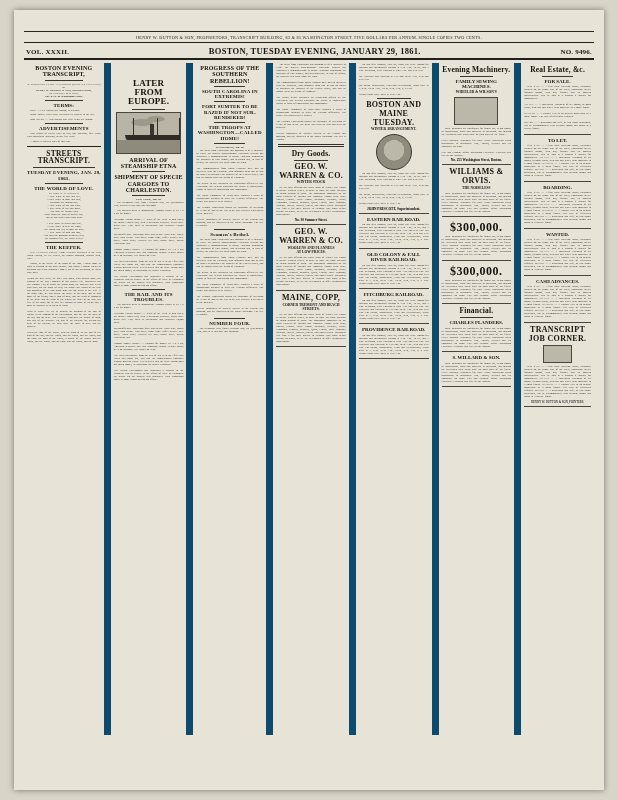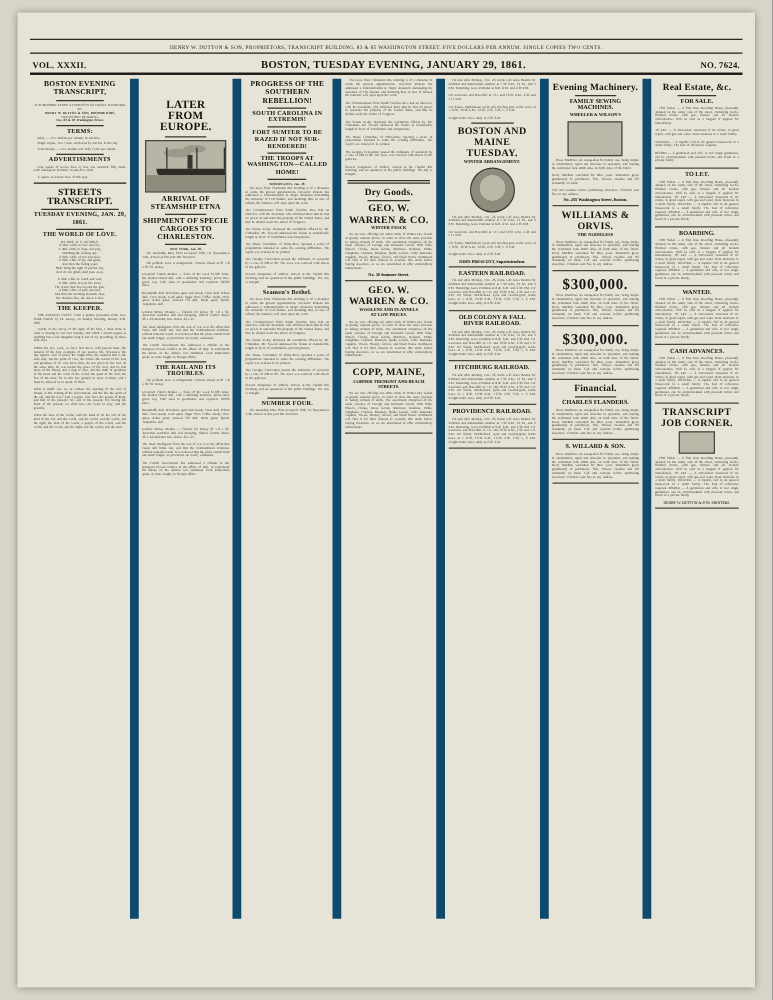--- a/index.html
+++ b/index.html
@@ -119,21 +119,21 @@
 <div class="page">
   <div class="sheet">
 
     <div class="masthead">
       <div class="rule"></div>
       <div class="motto">HENRY W. DUTTON &amp; SON, PROPRIETORS, TRANSCRIPT BUILDING, 83 &amp; 85 WASHINGTON STREET.   FIVE DOLLARS PER ANNUM.   SINGLE COPIES TWO CENTS.</div>
       <div class="hr1"></div>
       <div class="volbar">
         <div>VOL. XXXII.</div>
         <div class="center">BOSTON, TUESDAY EVENING, JANUARY 29, 1861.</div>
-        <div>NO. 7624.</div>
+        <div>NO. 9496.</div>
       </div>
       <div class="hr2"></div>
     </div>
 
     <div class="cols">
 
       <div class="col c1">
         <div class="hd md">BOSTON EVENING TRANSCRIPT,</div>
         <div class="dash short"></div>
         <div class="txt c">IS PUBLISHED EVERY AFTERNOON (SUNDAYS EXCEPTED) BY</div>
@@ -297,21 +297,21 @@
           <div class="t big">GEO. W. WARREN &amp; CO.</div>
           <div class="t sub">WOOLENS AND FLANNELS</div>
           <div class="t sub">AT LOW PRICES.</div>
           <div class="txt p">We are now offering our entire stock of Winter Dry Goods at greatly reduced prices, in order to close the same previous to taking account of stock. The assortment comprises all the usual varieties of Foreign and Domestic Goods.
 
 Rich Silks, Shawls, Cloaks, Dress Goods, Merinoes, Delaines, Prints, Ginghams, Flannels, Blankets, Quilts, Linens, Table Damasks, Napkins, Towels, Hosiery, Gloves, and Small Wares.
 
 Purchasers will find it for their interest to examine this stock before buying elsewhere, as we are determined to offer extraordinary inducements.</div>
         </div>
         <div class="ad">
-          <div class="t big">COPP, MAINE,</div>
+          <div class="t big">MAINE, COPP,</div>
           <div class="t sub">CORNER TREMONT AND BEACH STREETS.</div>
           <div class="txt p">We are now offering our entire stock of Winter Dry Goods at greatly reduced prices, in order to close the same previous to taking account of stock. The assortment comprises all the usual varieties of Foreign and Domestic Goods.
 
 Rich Silks, Shawls, Cloaks, Dress Goods, Merinoes, Delaines, Prints, Ginghams, Flannels, Blankets, Quilts, Linens, Table Damasks, Napkins, Towels, Hosiery, Gloves, and Small Wares.
 
 Purchasers will find it for their interest to examine this stock before buying elsewhere, as we are determined to offer extraordinary inducements.</div>
         </div>
       </div>
 
       <div class="col c5">

